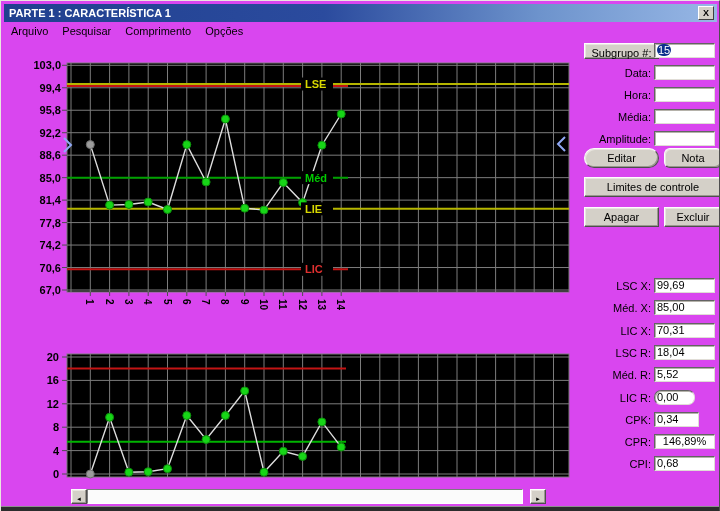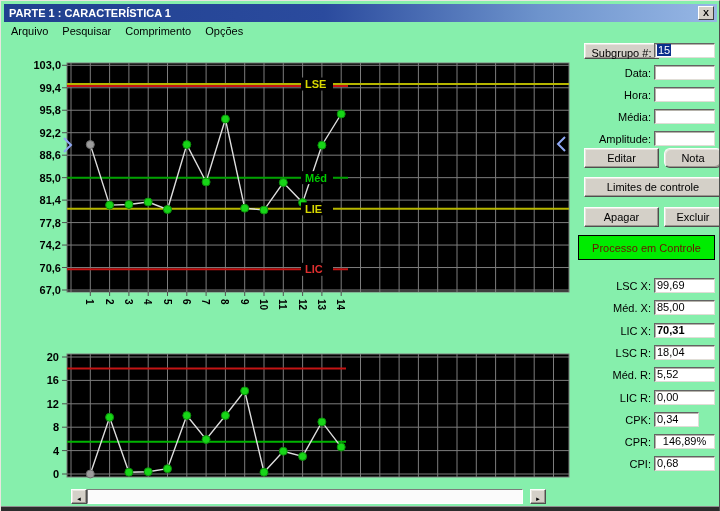--- a/index.html
+++ b/index.html
@@ -1,18 +1,18 @@
 <!DOCTYPE html>
 <html><head>
 <meta charset="utf-8">
 <style>
   html,body{margin:0;padding:0;background:#555;}
   *{box-sizing:border-box;}
   .window{
-    position:relative;width:720px;height:511px;background:#86efac;
+    position:relative;width:720px;height:511px;background:#d946ef;
     font-family:"Liberation Sans",sans-serif;font-size:11px;color:#000;
     border-left:1px solid #e9e6df;border-top:1px solid #e9e6df;
     border-right:1px solid #4e4e4e;overflow:hidden;
   }
   .titlebar{
     position:absolute;left:3px;top:3px;width:713px;height:18px;
     background:linear-gradient(90deg,#20408f 0%,#2b4b9e 45%,#6d93cc 75%,#97b7e5 100%);
     color:#fff;font-weight:bold;font-size:11px;line-height:18px;padding-left:5px;
   }
   .close-btn{
@@ -32,25 +32,25 @@
     font-size:11px;font-family:inherit;color:#000;text-align:center;padding:3px;cursor:default;
     position:absolute;
     margin-left:7px;
   }
   .input{
     position:absolute;background:#fff;border:1px solid;
     border-color:#636363 #e0ddd6 #e0ddd6 #636363;
     box-shadow:inset 1px 1px 0 #b5b2aa;
     padding:0 2px;line-height:13px;height:15px;font-size:11px;white-space:nowrap;overflow:hidden;
   }
-  .sel{background:#0b2f8c;color:#fff;padding:0 1px;}
+  .sel{background:#0b2f8c;color:#fff;padding:0 1px;border-radius:6px;}
   .plabel{position:absolute;left:0;width:78px;text-align:right;line-height:16px;height:16px;}
   .subgroup-btn{left:4px;top:2px;width:75px;height:16px;}
   .subgroup-input{left:81px;top:2px;width:61px;}
-  .btn-editar{left:4px;top:107px;width:75px;height:20px;}
+  .btn-editar{left:4px;top:107px;width:75px;height:20px;border-radius:10px;}
   .btn-nota{left:84px;top:107px;width:58px;height:20px;border-radius:6px;}
   .btn-limites{left:4px;top:136px;width:138px;height:20px;}
   .btn-apagar{left:4px;top:166px;width:75px;height:20px;}
   .btn-excluir{left:84px;top:166px;width:58px;height:20px;}
   .status-banner{
     position:absolute;left:5px;top:194px;width:137px;height:25px;
     border:1px solid #000;text-align:center;line-height:24px;font-size:11px;
   }
   .scrollbar{position:absolute;left:63px;top:488px;width:482px;height:15px;display:flex;}
   .sb-btn{position:relative;width:16px;height:15px;font-size:6px;line-height:13px;flex:0 0 16px;}
@@ -269,35 +269,34 @@
         <div class="plabel" style="top: 90px;">Amplitude:</div>
         <div class="input" style="top: 90px; left: 81px; width: 61px;"></div>
       </div>
 
     <button class="btn btn-editar">Editar</button>
     <button class="btn btn-nota">Nota</button>
     <button class="btn btn-limites">Limites de controle</button>
     <button class="btn btn-apagar">Apagar</button>
     <button class="btn btn-excluir">Excluir</button>
 
-    <div class="status-banner" id="status-banner" style="background: rgb(0, 236, 0); color: rgb(107, 20, 0);">Processo em Controle</div>
 
     <div id="stat-rows">
         <div class="plabel" style="top: 237px;">LSC X:</div>
         <div class="input" style="top: 237px; left: 81px; width: 61px;">99,69</div>
         <div class="plabel" style="top: 259.3px;">Méd. X:</div>
         <div class="input" style="top: 259.3px; left: 81px; width: 61px;">85,00</div>
         <div class="plabel" style="top: 281.6px;">LIC X:</div>
-        <div class="input" style="top: 281.6px; left: 81px; width: 61px; font-weight: bold;">70,31</div>
+        <div class="input" style="top: 281.6px; left: 81px; width: 61px;">70,31</div>
         <div class="plabel" style="top: 303.9px;">LSC R:</div>
         <div class="input" style="top: 303.9px; left: 81px; width: 61px;">18,04</div>
         <div class="plabel" style="top: 326.2px;">Méd. R:</div>
         <div class="input" style="top: 326.2px; left: 81px; width: 61px;">5,52</div>
         <div class="plabel" style="top: 348.5px;">LIC R:</div>
-        <div class="input" style="top: 348.5px; left: 81px; width: 61px;">0,00</div>
+        <div class="input" style="top: 348.5px; left: 81px; width: 41px; border-radius: 7px;">0,00</div>
         <div class="plabel" style="top: 370.8px;">CPK:</div>
         <div class="input" style="top: 370.8px; left: 81px; width: 45px;">0,34</div>
         <div class="plabel" style="top: 393.1px;">CPR:</div>
         <div class="input" style="top: 393.1px; left: 81px; width: 61px; text-align: center;">146,89%</div>
         <div class="plabel" style="top: 415.4px;">CPI:</div>
         <div class="input" style="top: 415.4px; left: 81px; width: 61px;">0,68</div>
       </div>
   </div>
 
   <div class="scrollbar">

